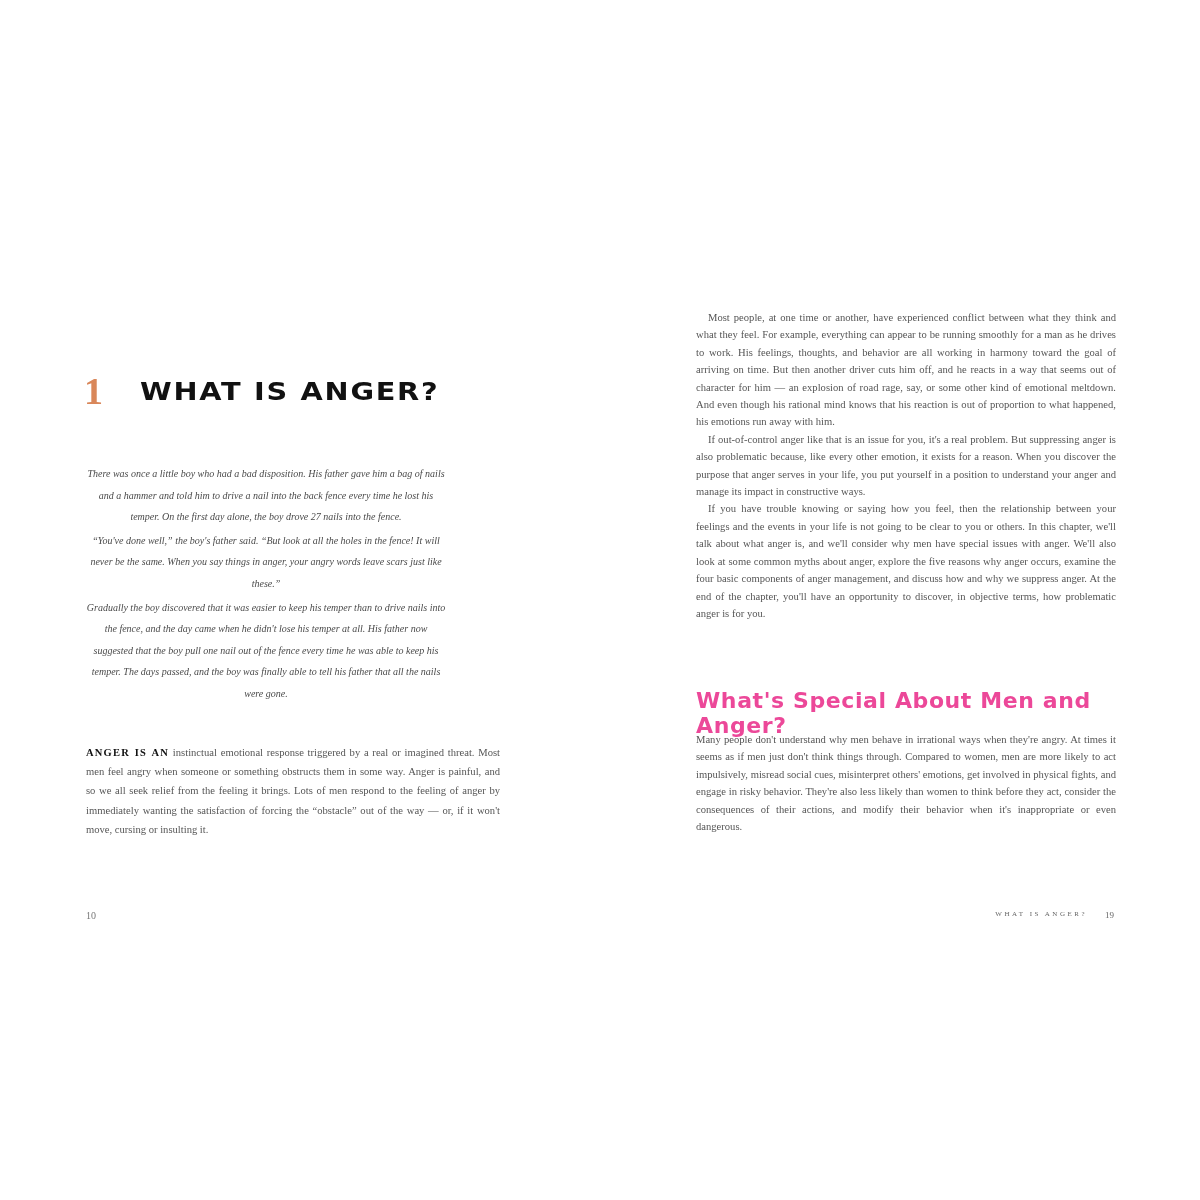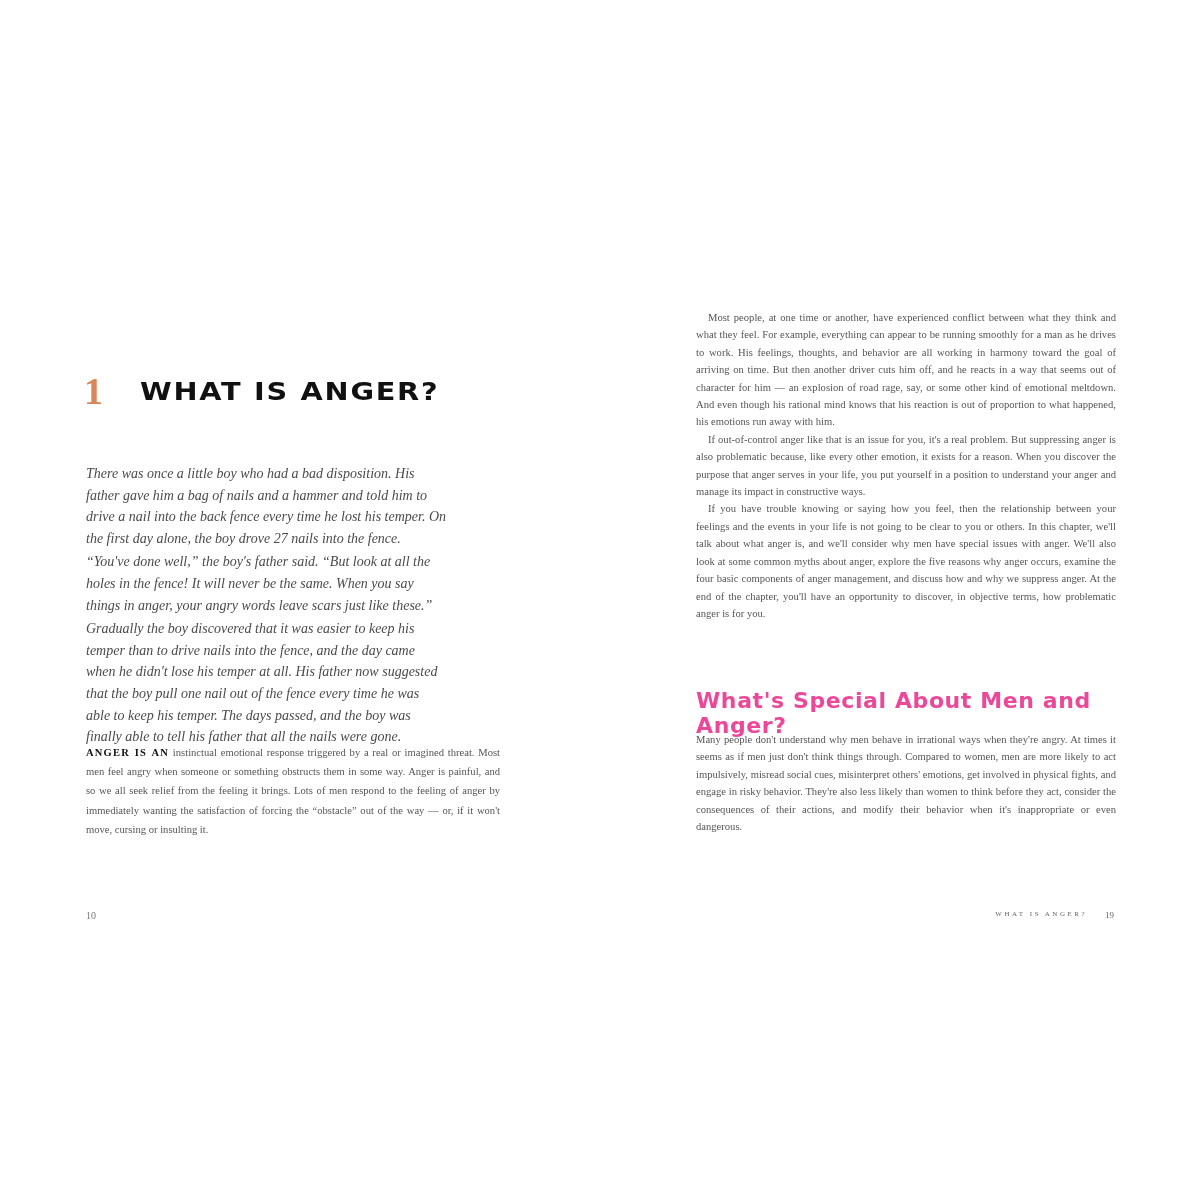--- a/index.html
+++ b/index.html
@@ -5,21 +5,21 @@
     html, body { margin: 0; padding: 0; background: #ffffff; }
     body { width: 1200px; height: 1200px; position: relative; overflow: hidden; font-family: "DejaVu Serif", serif; color: #2a2a2a; }
     .page { position: absolute; top: 0; height: 1120px; }
     .left-page { left: 0; width: 600px; }
     .right-page { left: 600px; width: 600px; }
 
     .chapter-head { position: absolute; left: 84px; top: 372px; display: flex; align-items: center; }
     .chapter-num { font-family: "Liberation Serif", serif; font-weight: bold; font-size: 38px; color: #d9875a; width: 56px; line-height: 1; }
     .chapter-title { font-family: "DejaVu Sans", sans-serif; font-weight: bold; font-size: 25px; letter-spacing: 1.5px; color: #111; transform: scaleX(1.15); transform-origin: left center; }
 
-    .epigraph { position: absolute; left: 86px; top: 463px; width: 360px; font-family: "Liberation Serif", serif; font-style: italic; font-size: 14px; line-height: 21.6px; color: #4a4a4a; }
+    .epigraph { position: absolute; left: 86px; top: 463px; width: 360px; font-family: "Liberation Serif", serif; font-style: italic; font-size: 10px; line-height: 21.6px; color: #4a4a4a; text-align: center; }
     .epigraph p { margin: 0 0 2px 0; }
 
     .intro { position: absolute; left: 86px; top: 743px; width: 414px; font-family: "Liberation Serif", serif; font-size: 10.6px; line-height: 19.2px; color: #555; text-align: justify; }
     .intro .lead { font-weight: bold; letter-spacing: 1.2px; color: #111; font-size: 10.5px; }
 
     .folio-left { position: absolute; left: 86px; top: 910px; font-family: "Liberation Serif", serif; font-size: 10px; color: #777; }
     .folio-right { position: absolute; right: 86px; top: 910px; font-family: "Liberation Serif", serif; font-size: 9px; color: #666; display: flex; gap: 18px; }
     .running-head { letter-spacing: 2.5px; font-size: 7px; }
 
     .body-col { position: absolute; left: 96px; width: 420px; font-family: "Liberation Serif", serif; font-size: 10.6px; line-height: 17.4px; color: #555; text-align: justify; }

